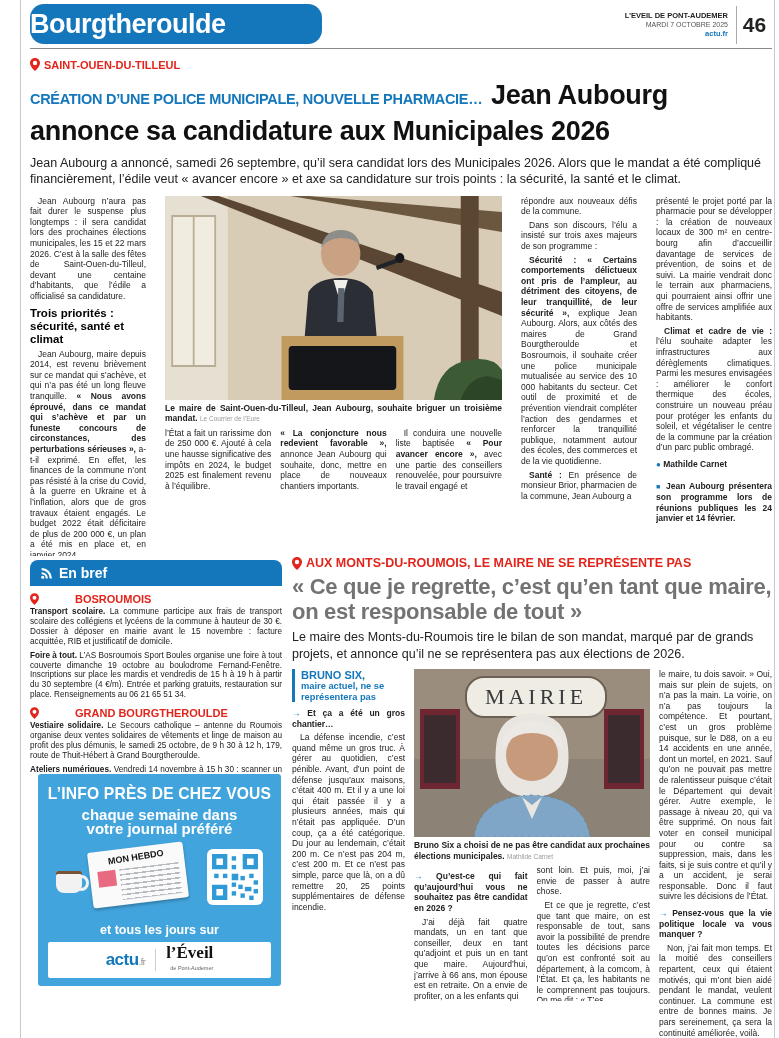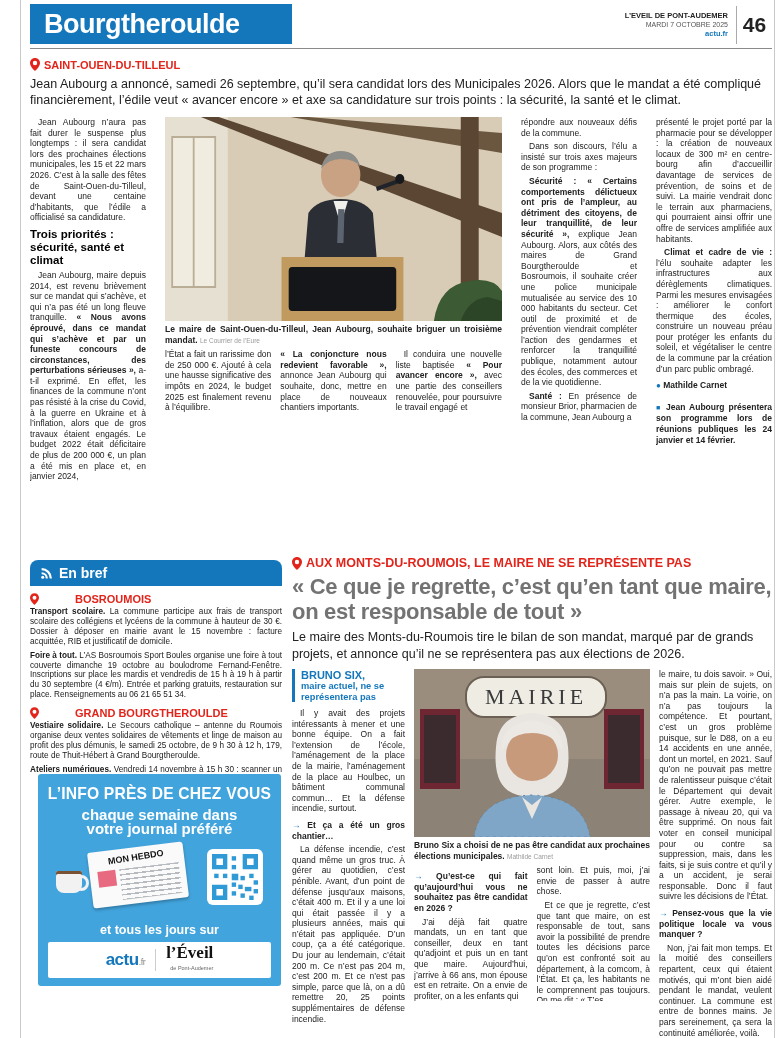--- a/index.html
+++ b/index.html
@@ -4,22 +4,22 @@
 <style>
   * { margin:0; padding:0; box-sizing:border-box; }
   html,body { background:#fff; }
   .page { position:relative; width:779px; height:1038px; overflow:hidden; background:#fff;
           font-family:"Liberation Sans", sans-serif; color:#1a1a1a; }
   .edge { position:absolute; top:0; bottom:0; width:1px; background:#c9c9c9; }
   .edge.l { left:20px; } .edge.r { left:774px; }
 
   
   .hdr { position:absolute; top:4px; left:30px; width:742px; height:42px; }
-  .section-banner { position:absolute; left:0; top:0; width:262px; height:40px; background:#1477bc;
-        color:#fff; font-weight:bold; font-size:27px; line-height:40px; padding-left:14px; letter-spacing:-0.5px; }
+  .section-banner { position:absolute; left:0; top:0; width:292px; height:40px; background:#1477bc;
+        color:#fff; font-weight:bold; font-size:27px; line-height:40px; letter-spacing:-0.5px;border-radius:14px; }
   .masthead { position:absolute; right:44px; top:7px; text-align:right; line-height:9px; }
   .masthead .m1 { font-size:7.5px; font-weight:bold; color:#222; }
   .masthead .m2 { font-size:7px; color:#555; }
   .masthead .m3 { font-size:7.5px; font-weight:bold; color:#1477bc; }
   .pageno { position:absolute; right:0; top:2px; width:36px; height:38px; border-left:1px solid #aaa;
         text-align:center; font-size:21px; font-weight:bold; color:#222; line-height:38px; }
   .hdr-rule { position:absolute; top:48px; left:30px; width:742px; height:1px; background:#8a8a8a; }
 
   
   .loc { display:flex; align-items:center; gap:4px; color:#e2241b; font-weight:bold; }
@@ -123,20 +123,21 @@
   </div>
   <div class="hdr-rule"></div>
 
   <section class="art1">
     <div class="loc">
       <svg width="10" height="13" viewBox="0 0 10 13">
           <path d="M5 0C2.2 0 0 2.2 0 5c0 3.7 5 8 5 8s5-4.3 5-8C10 2.2 7.8 0 5 0zm0 7.2A2.2 2.2 0 1 1 5 2.8a2.2 2.2 0 0 1 0 4.4z" fill="#e2241b"></path>
         </svg>
       <span>SAINT-OUEN-DU-TILLEUL</span>
     </div>
+    <h1><span class="kicker">CRÉATION D’UNE POLICE MUNICIPALE, NOUVELLE PHARMACIE…</span> <span class="t">Jean Aubourg annonce sa candidature aux Municipales 2026</span></h1>
     <p class="lead">Jean Aubourg a annoncé, samedi 26 septembre, qu’il sera candidat lors des Municipales 2026. Alors que le mandat a été compliqué financièrement, l’édile veut « avancer encore » et axe sa candidature sur trois points : la sécurité, la santé et le climat.</p>
 
     <div class="a1-grid body-txt">
       <div class="col">
         <p class="ind">Jean Aubourg n’aura pas fait durer le suspense plus longtemps : il sera candidat lors des prochaines élections municipales, les 15 et 22 mars 2026. C’est à la salle des fêtes de Saint-Ouen-du-Tilleul, devant une centaine d’habitants, que l’édile a officialisé sa candidature.</p>
         <h3>Trois priorités : sécurité, santé et climat</h3>
         <p class="ind"><span>Jean Aubourg, maire depuis 2014, est revenu brièvement sur ce mandat qui s’achève, et qui n’a pas été un long fleuve tranquille.</span> <b>« Nous avons éprouvé, dans ce mandat qui s’achève et par un funeste concours de circonstances, des perturbations sérieuses »,</b> <span>a-t-il exprimé. En effet, les finances de la commune n’ont pas résisté à la crise du Covid, à la guerre en Ukraine et à l’inflation, alors que de gros travaux étaient engagés. Le budget 2022 était déficitaire de plus de 200 000 €, un plan a été mis en place et, en janvier 2024,</span></p>
       </div>
 
       <div>
@@ -271,21 +272,20 @@
     </div>
     <h2>« Ce que je regrette, c’est qu’en tant que maire, on est responsable de tout »</h2>
     <p class="lead">Le maire des Monts-du-Roumois tire le bilan de son mandat, marqué par de grands projets, et annonce qu’il ne se représentera pas aux élections de 2026.</p>
 
     <div class="a2-grid body-txt">
       <div class="col">
         <div class="brunobox">
           <div class="n">BRUNO SIX,</div>
           <div class="r">maire actuel, ne se représentera pas</div>
         </div>
-        <p class="ind">Il y avait des projets intéressants à mener et une bonne équipe. On a fait l’extension de l’école, l’aménagement de la place de la mairie, l’aménagement de la place au Houlbec, un bâtiment communal commun… Et la défense incendie, surtout.</p>
         <p class="q"><span class="arr">→</span> <span>Et ça a été un gros chantier…</span></p>
         <p class="ind">La défense incendie, c’est quand même un gros truc. À gérer au quotidien, c’est pénible. Avant, d’un point de défense jusqu’aux maisons, c’était 400 m. Et il y a une loi qui était passée il y a plusieurs années, mais qui n’était pas appliquée. D’un coup, ça a été catégorique. Du jour au lendemain, c’était 200 m. Ce n’est pas 204 m, c’est 200 m. Et ce n’est pas simple, parce que là, on a dû remettre 20, 25 points supplémentaires de défense incendie.</p>
       </div>
 
       <div>
 
         <svg class="photo2" viewBox="0 0 236 168" preserveAspectRatio="none">
           <rect width="236" height="168" fill="#8d8276"></rect>
           <rect x="0" y="0" width="236" height="90" fill="#9a8d7e"></rect>
           <rect x="6" y="40" width="40" height="80" fill="#6e2633"></rect>

